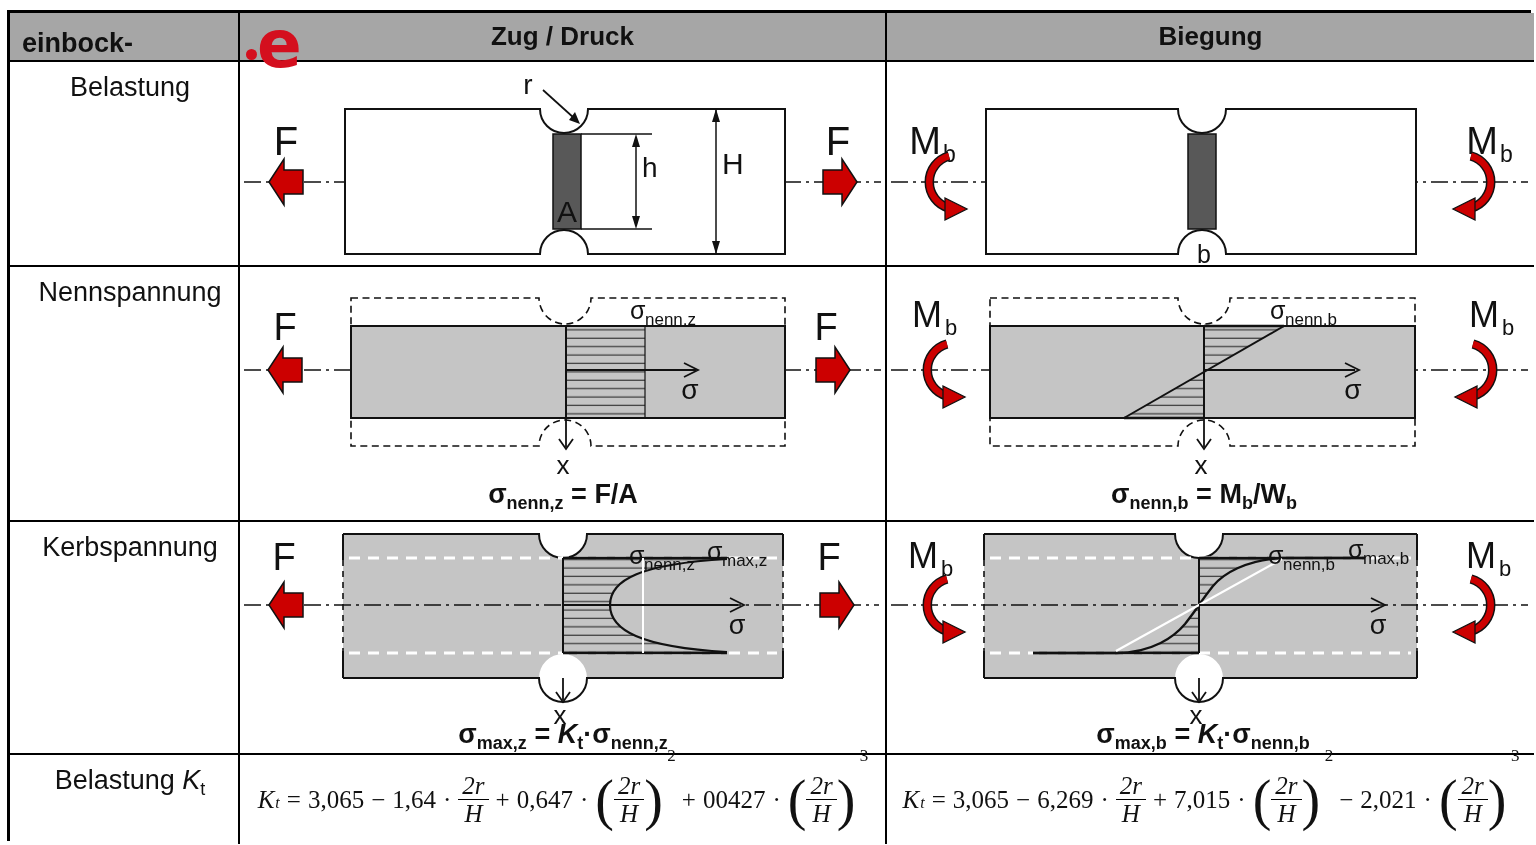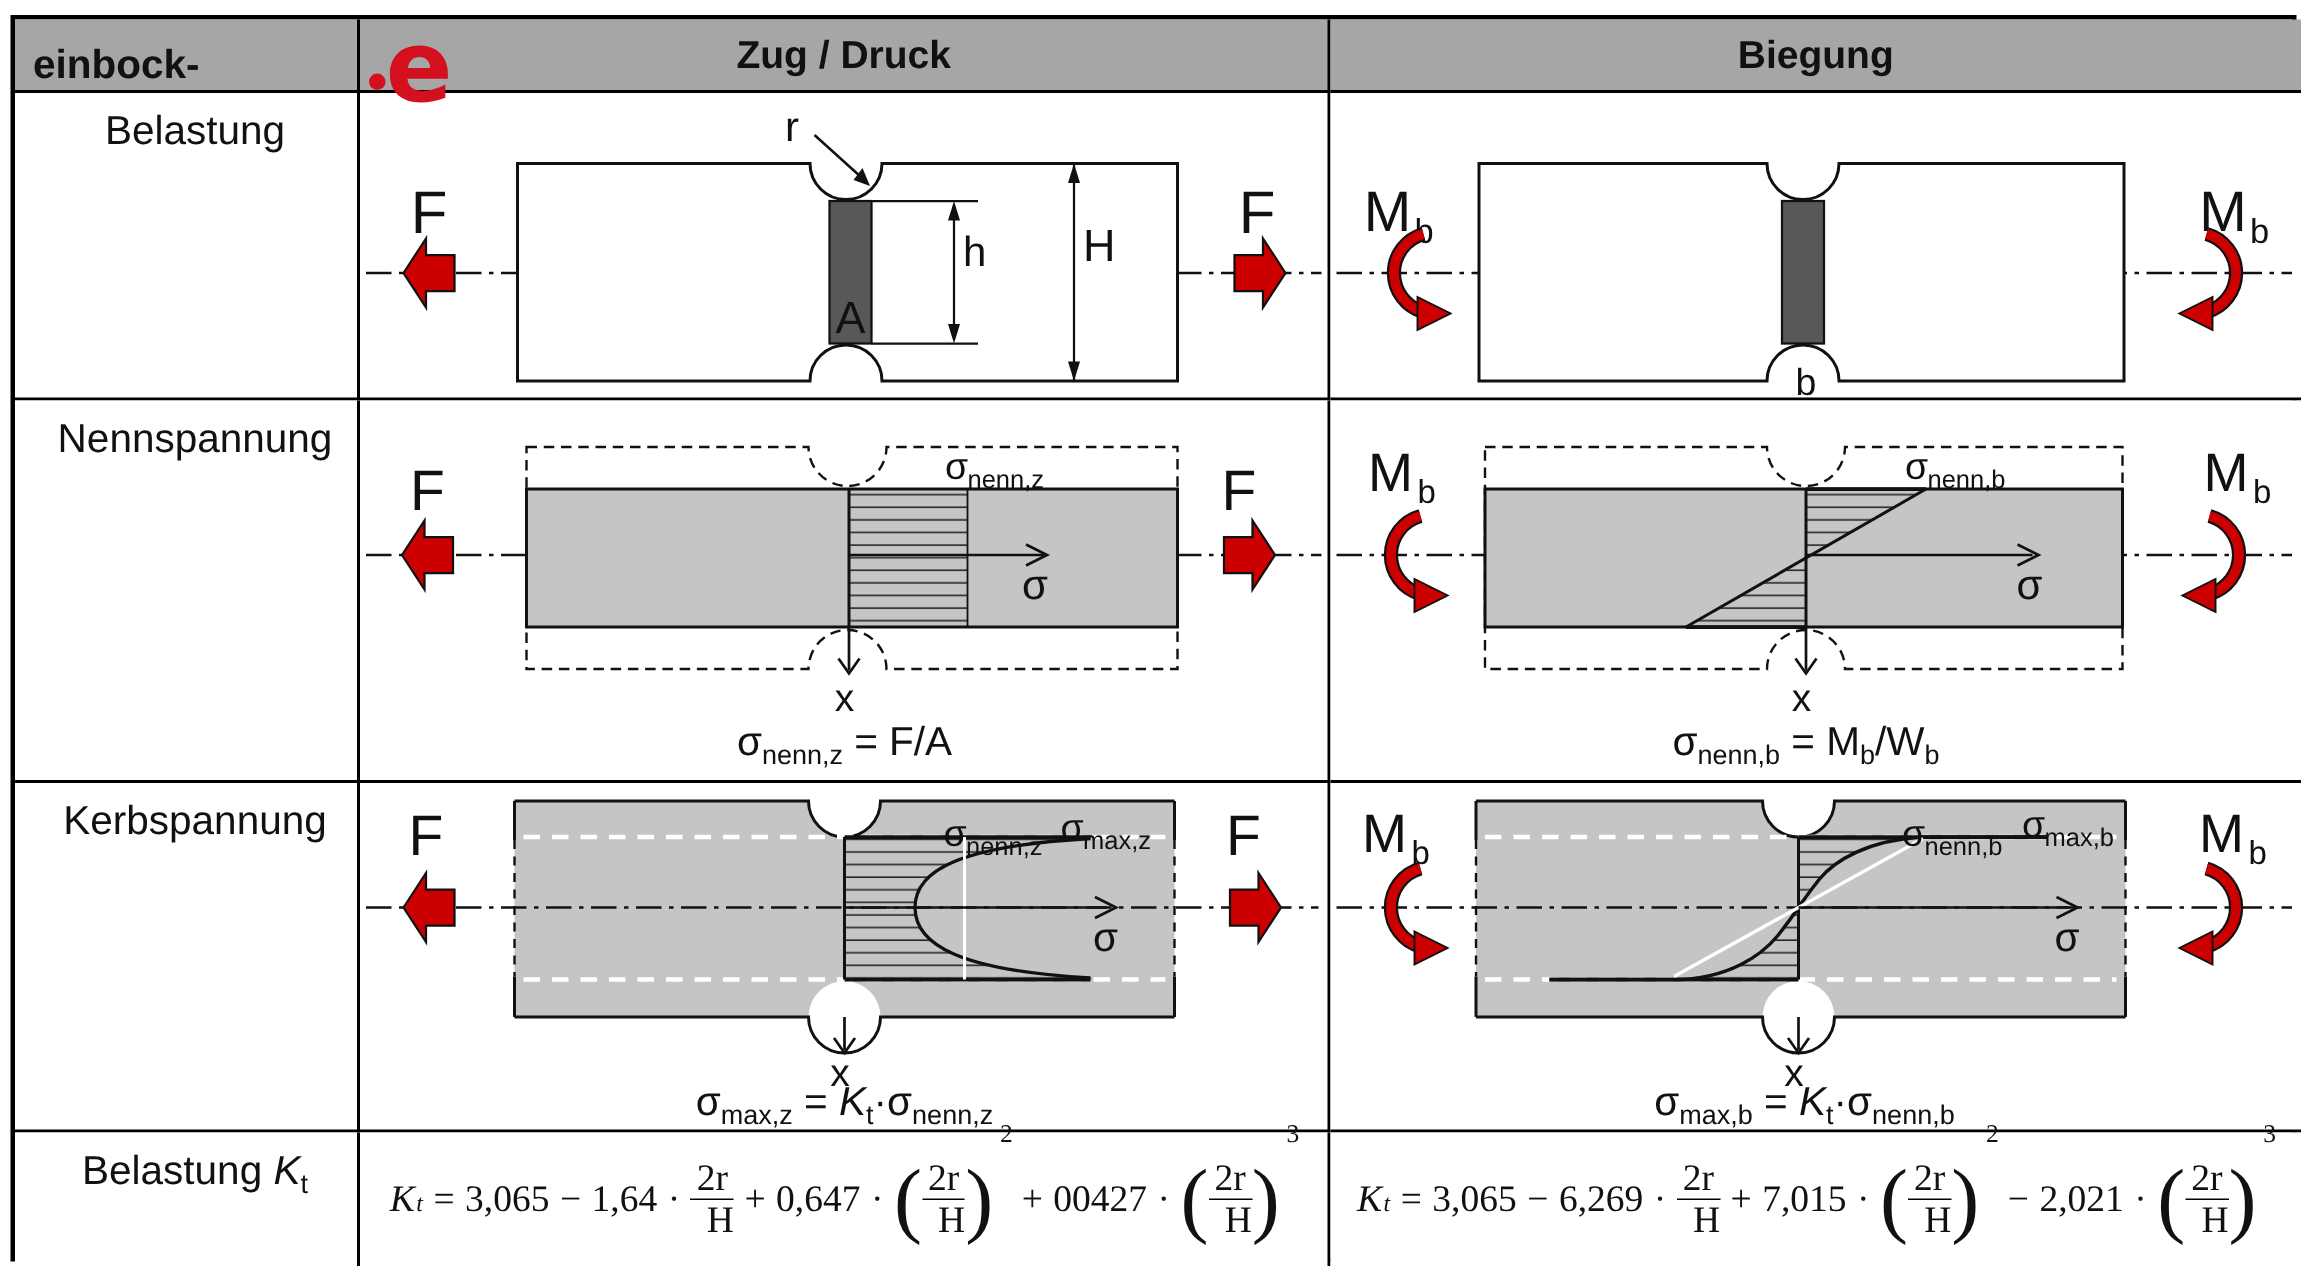--- a/index.html
+++ b/index.html
@@ -13,26 +13,26 @@
   .hdr-site{font-weight:bold;font-size:27px;padding-left:12px;margin-top:45px;}
   .hdr-center{justify-content:center;font-weight:bold;font-size:26px;}
   .rowlabel{font-size:27px;padding:10px 0 0 12px;text-align:center;}
   .mi{font-style:italic;}
   sub.small{font-size:18px;}
   .logo{position:absolute;left:6px;top:2px;z-index:5;color:#d40f1e;display:flex;align-items:center;pointer-events:none;}
   .logo-dot{width:11px;height:11px;border-radius:50%;background:#d40f1e;margin-top:18px;}
   .logo-e{font-family:"DejaVu Sans",sans-serif;font-weight:bold;font-size:66px;line-height:60px;letter-spacing:-2px;}
   svg{position:absolute;left:0;top:0;display:block;}
   svg text{font-family:"Liberation Sans",sans-serif;fill:#111;}
-  .fx{position:absolute;white-space:nowrap;font-size:27px;transform:translateX(-50%);}
+  .fx{position:absolute;white-space:nowrap;font-size:27px;transform:translateX(-50%);font-weight:bold;}
   .fx sub{font-size:18px;}
   .kt-wrap{position:absolute;inset:0;display:flex;align-items:center;justify-content:center;}
   .kt-formula{display:flex;align-items:center;gap:7px;font-family:"Liberation Serif",serif;font-size:25px;font-style:normal;}
   .kt-formula .ksub{font-size:16px;font-style:italic;margin-left:1px;transform:translateY(6px);}
-  .frac{display:inline-flex;flex-direction:column;align-items:flex-end;line-height:1.1;}
+  .frac{display:inline-flex;flex-direction:column;align-items:center;line-height:1.1;font-style:italic;}
   .frac .num{border-bottom:1.6px solid #000;padding:0 4px;}
   .pw{display:inline-flex;align-items:center;position:relative;margin-right:12px;}
   .par{font-size:56px;line-height:0;font-weight:300;}
   .pexp{position:absolute;top:-26px;right:-13px;font-size:17px;}
 </style>
 </head>
 <body>
 
 <svg width="0" height="0">
   <defs>

